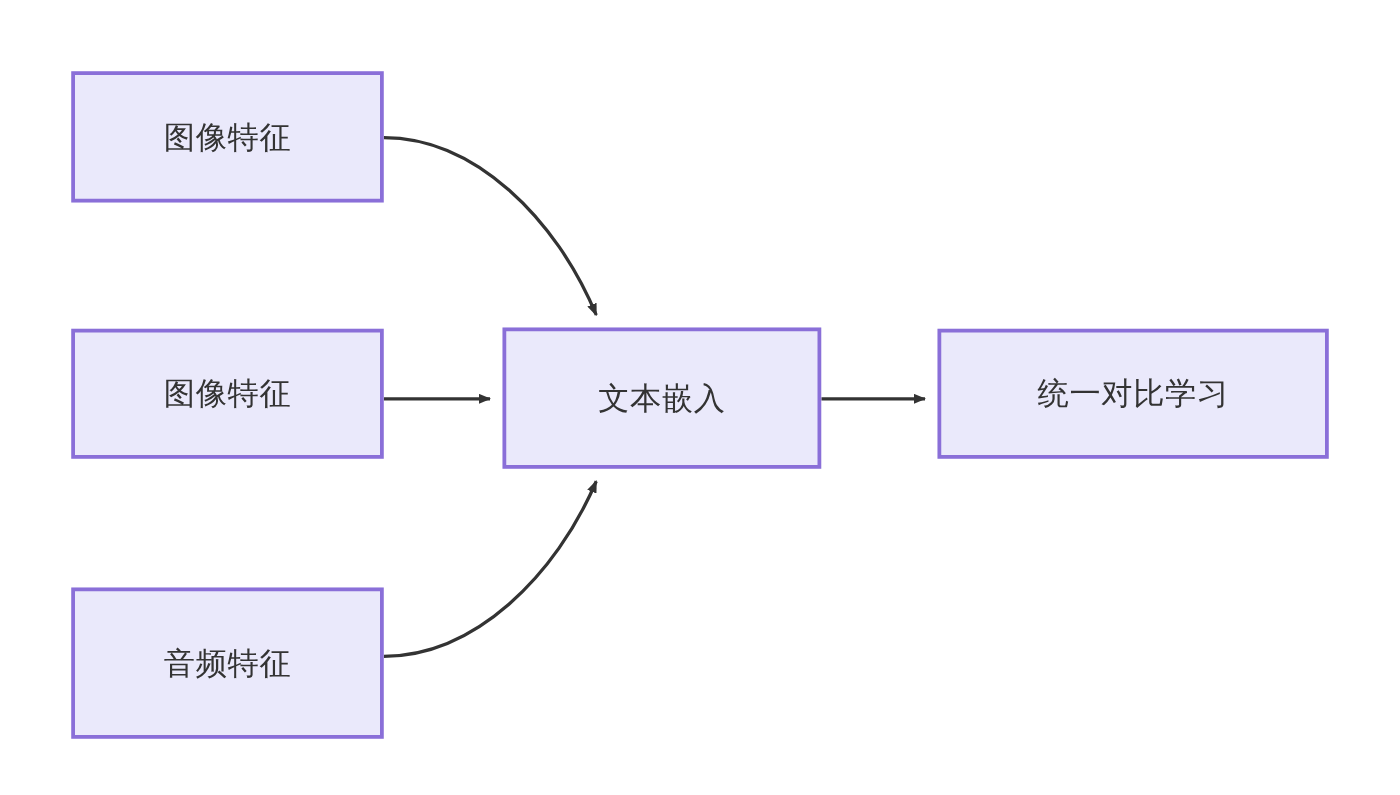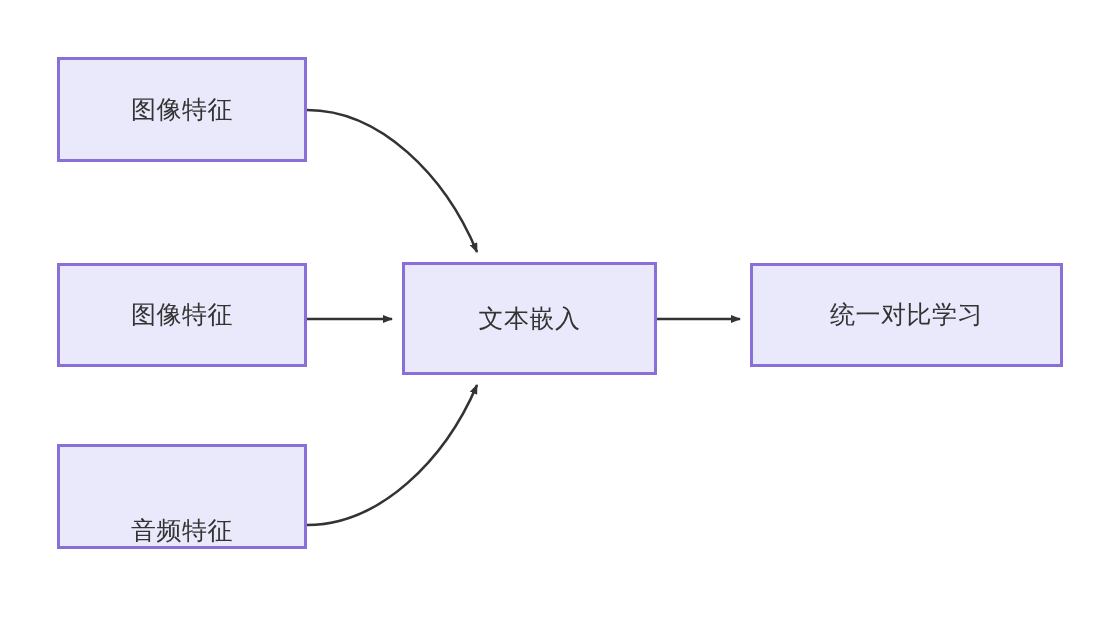--- a/index.html
+++ b/index.html
@@ -39,21 +39,21 @@
     font-family: "DejaVu Sans", "Liberation Sans", sans-serif;
     font-size: 25px;
     line-height: 1.2;
     color: #333333;
     letter-spacing: 0.5px;
     white-space: nowrap;
   }
   
   #node-image      { left: 57px;  top: 57px;  width: 250px; height: 105px; }
   #node-text       { left: 57px;  top: 263px; width: 250px; height: 104px; }
-  #node-audio      { left: 57px;  top: 444px; width: 250px; height: 105px; align-items: flex-end; }
+  #node-audio      { left: 57px;  top: 470px; width: 250px; height: 121px; }
   #node-fusion     { left: 402px; top: 262px; width: 255px; height: 113px; }
   #node-contrast   { left: 750px; top: 263px; width: 313px; height: 104px; text-align: right; }
 </style>
 </head>
 <body>
 
 <div id="canvas">
 
   <svg class="edge-layer" viewBox="0 0 1120 636" width="1120" height="636" xmlns="http://www.w3.org/2000/svg">
     <defs>

